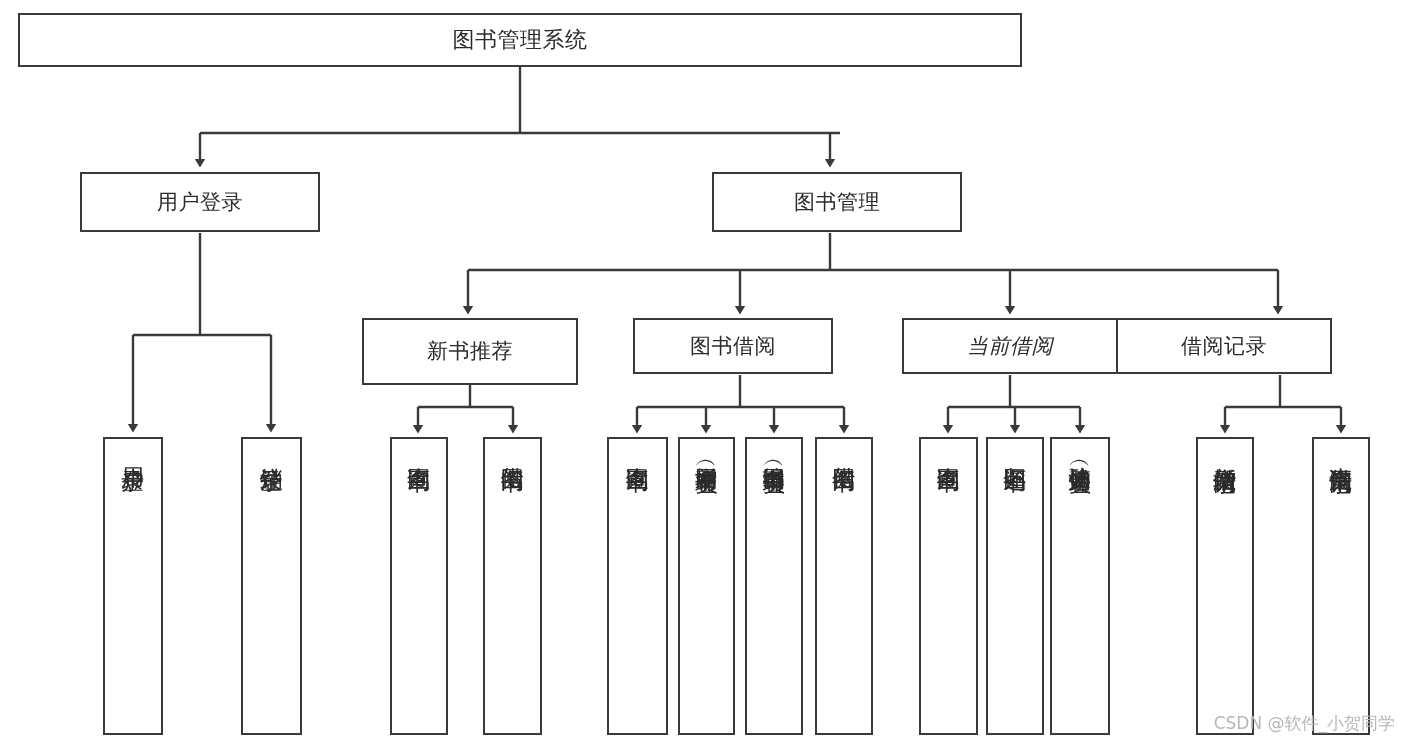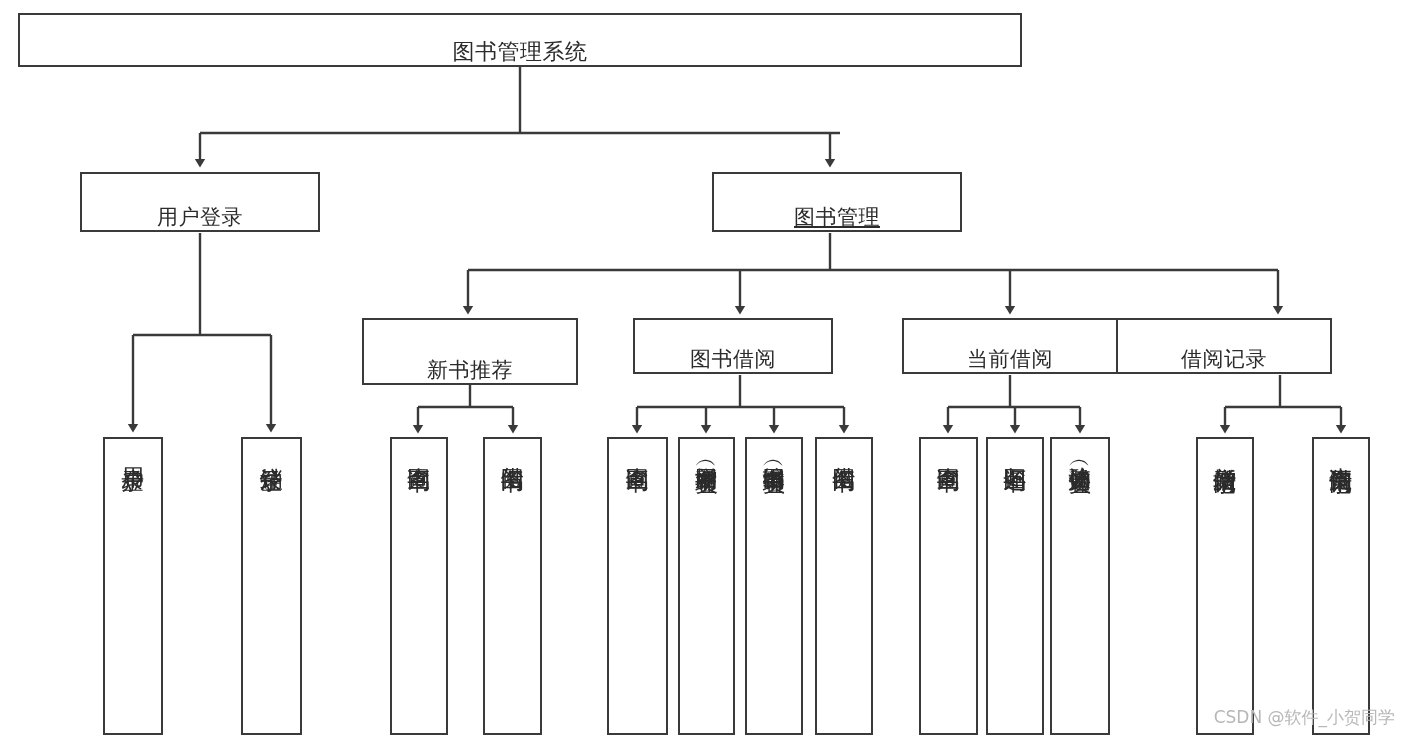--- a/index.html
+++ b/index.html
@@ -24,21 +24,21 @@
     width: 1405px;
     height: 747px;
     pointer-events: none;
   }
   .node {
     position: absolute;
     box-sizing: border-box;
     background: #ffffff;
     border: 2px solid #3a3a3a;
     display: flex;
-    align-items: flex-end;
+    align-items: center;
     justify-content: center;
     color: #2b2b2b;
   }
   .node .label {
     display: block;
     text-align: center;
     line-height: 1.18;
     letter-spacing: 0.5px;
   }
   
@@ -63,21 +63,21 @@
     letter-spacing: 1px;
     white-space: nowrap;
     margin-top: 4px;
   }
   .node.vert.tall .label {
     font-size: 22px;
   }
   #watermark {
     position: absolute;
     right: 10px;
-    bottom: 18px;
+    bottom: 12px;
     font-size: 17px;
     color: #b7b7b7;
     white-space: nowrap;
     font-family: "DejaVu Sans", "Liberation Sans", sans-serif;
   }
 </style>
 </head>
 <body>
 
 <div id="canvas">
@@ -132,31 +132,31 @@
     </g>
   </svg>
 
   <div class="node horiz root" style="left:18px; top:13px; width:1004px; height:54px;">
     <span class="label">图书管理系统</span>
   </div>
 
   <div class="node horiz" style="left:80px; top:172px; width:240px; height:60px;">
     <span class="label">用户登录</span>
   </div>
-  <div class="node horiz" style="left:712px; top:172px; width:250px; height:60px;text-decoration:underline;">
+  <div class="node horiz" style="left:712px; top:172px; width:250px; height:60px;">
     <span class="label">图书管理</span>
   </div>
 
   <div class="node horiz" style="left:362px; top:318px; width:216px; height:67px;">
     <span class="label">新书推荐</span>
   </div>
   <div class="node horiz" style="left:633px; top:318px; width:200px; height:56px;">
     <span class="label">图书借阅</span>
   </div>
-  <div class="node horiz" style="left:902px; top:318px; width:216px; height:56px;">
+  <div class="node horiz" style="left:902px; top:318px; width:216px; height:56px;font-style:italic;">
     <span class="label">当前借阅</span>
   </div>
   <div class="node horiz" style="left:1116px; top:318px; width:216px; height:56px;">
     <span class="label">借阅记录</span>
   </div>
 
   <div class="node vert" style="left:103px; top:437px; width:60px; height:298px;">
     <span class="label">用户登录</span>
   </div>
   <div class="node vert" style="left:241px; top:437px; width:61px; height:298px;">

